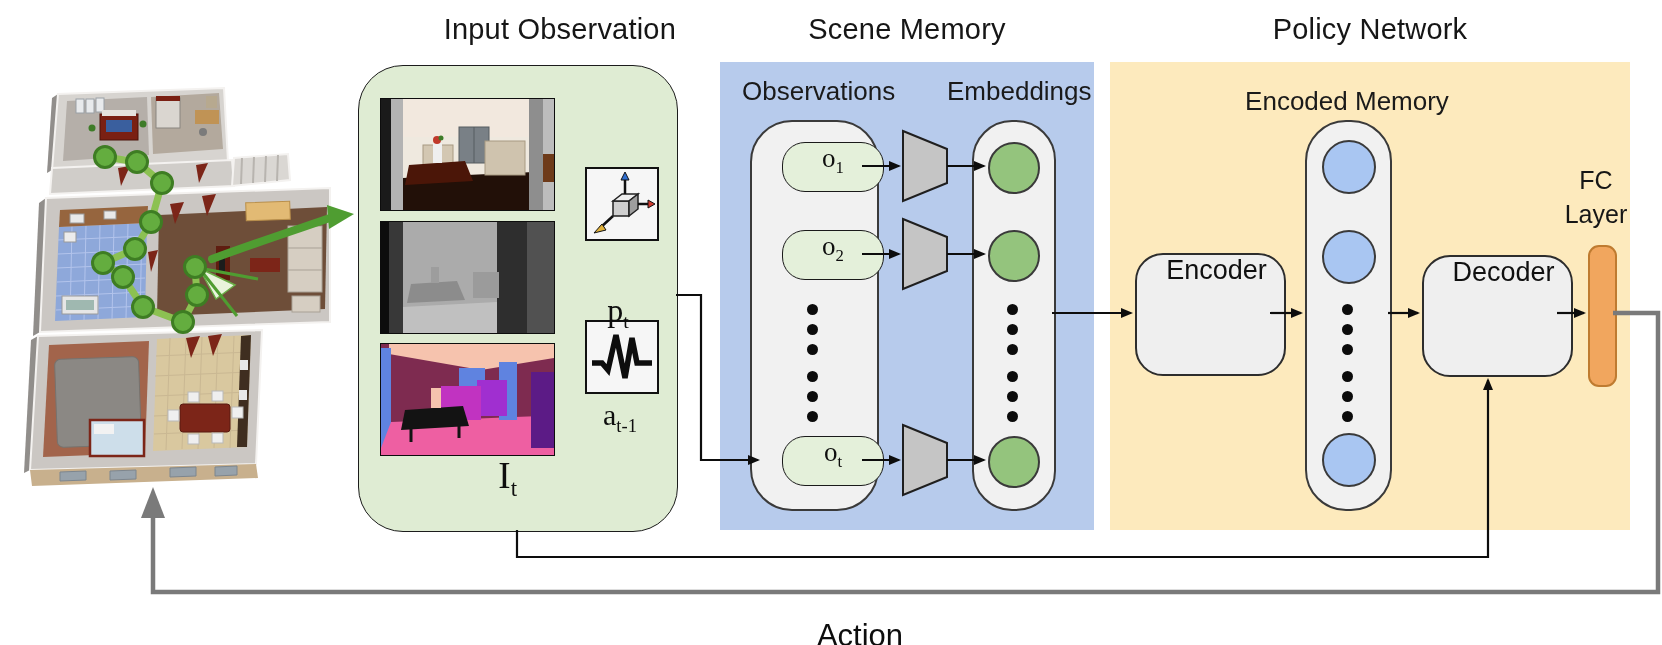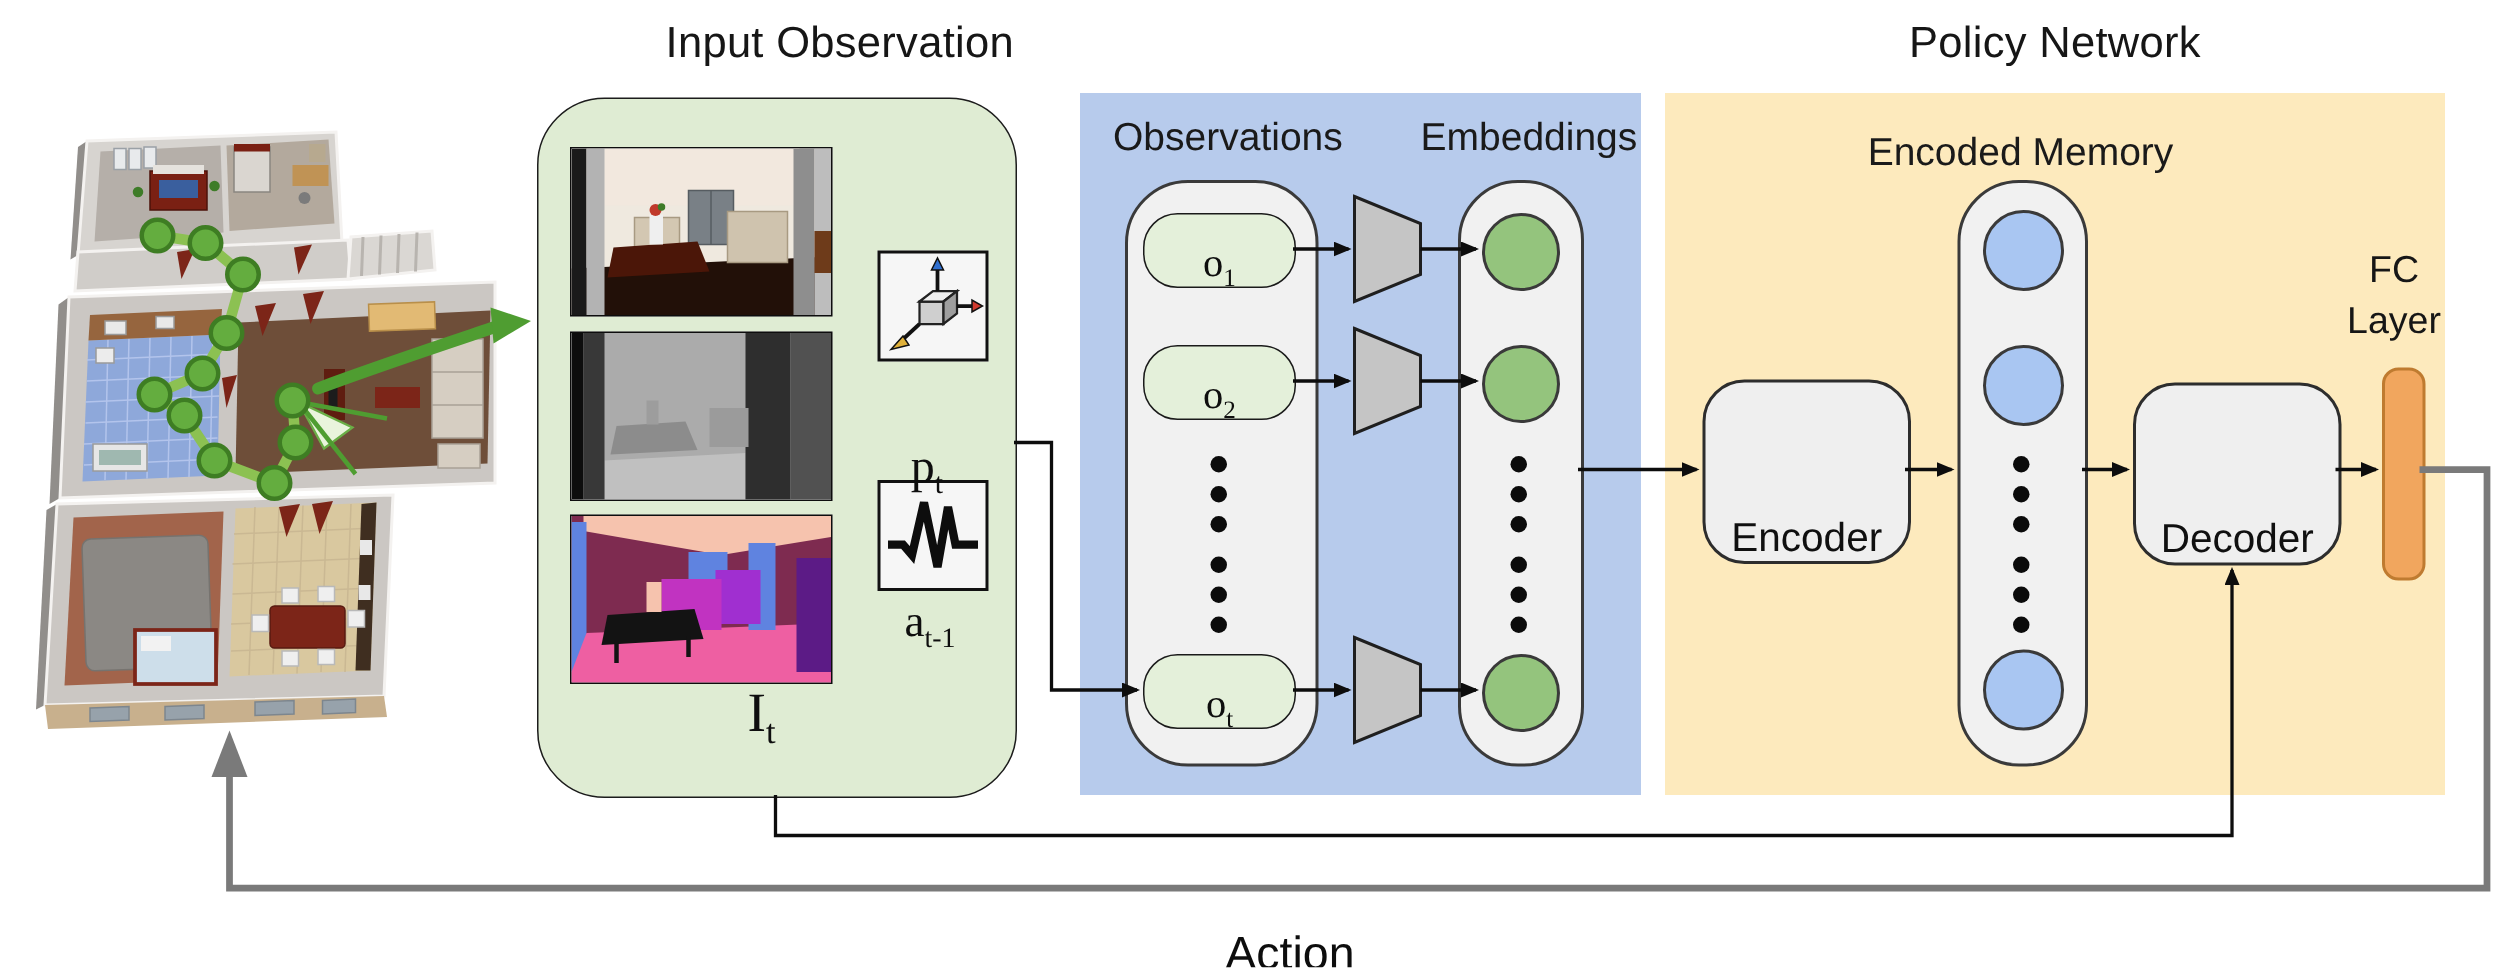--- a/index.html
+++ b/index.html
@@ -9,52 +9,53 @@
   .hdr{font-size:29px;font-weight:500;text-align:center;color:#161616;letter-spacing:.2px;}
   .subhdr{font-size:26px;font-weight:400;text-align:center;color:#1a1a1a;}
   .region{position:absolute;}
   #region-input{left:358px;top:65px;width:318px;height:465px;background:#dfecd3;border:1.6px solid #1c1c1c;border-radius:45px;}
   #region-scene{left:720px;top:62px;width:374px;height:468px;background:#b7cbec;}
   #region-policy{left:1110px;top:62px;width:520px;height:468px;background:#fdeabd;}
   .column{position:absolute;background:#f1f1f1;border:2px solid #3a3a3a;}
   #col-observations{left:750px;top:120px;width:125px;height:387px;border-radius:42px;}
   #col-embeddings{left:972px;top:120px;width:80px;height:387px;border-radius:40px;}
   #col-encoded{left:1305px;top:120px;width:83px;height:387px;border-radius:41px;}
-  .pill{position:absolute;left:762px;width:100px;height:48px;background:#e4f0da;border:1.6px solid #1a1a1a;border-radius:23px;
-        display:flex;align-items:flex-end;justify-content:center;}
+  .pill{position:absolute;left:782px;width:100px;height:48px;background:#e4f0da;border:1.6px solid #1a1a1a;border-radius:23px;
+        display:flex;align-items:flex-start;justify-content:center;}
   .mlabel{font-family:"Liberation Serif",serif;color:#0e0e0e;}
   .mlabel sub{font-size:.62em;line-height:0;}
   .pill .mlabel{font-size:27px;}
   .node{position:absolute;border:2px solid #3a3a3a;border-radius:50%;}
   .node.green{width:48px;height:48px;background:#94c47d;left:988px;}
   .node.blue{width:50px;height:50px;background:#a9c6f2;left:1322px;}
   .vdots{position:absolute;width:12px;display:flex;flex-direction:column;gap:9px;align-items:center;}
   .vdots i{width:11px;height:11px;border-radius:50%;background:#0b0b0b;}
   .procbox{position:absolute;background:#efefef;border:2px solid #2d2d2d;border-radius:28px;
-           display:flex;align-items:flex-end;justify-content:center;font-size:27px;color:#101010;}
+           display:flex;align-items:flex-start;justify-content:center;font-size:27px;color:#101010;padding-left:12px;}
   #encoder-box{left:1135px;top:253px;width:135px;height:119px;}
   #decoder-box{left:1422px;top:255px;width:135px;height:118px;}
   #fc-bar{position:absolute;left:1588px;top:245px;width:25px;height:138px;background:#f1a65e;border:2px solid #bf7b30;border-radius:11px;}
   .fclbl{font-size:25px;text-align:center;color:#161616;}
   .imgframe{position:absolute;left:380px;width:173px;height:111px;border:1.6px solid #0d0d0d;background:#ddd;}
   .iconbox{position:absolute;left:585px;width:70px;height:70px;background:#f6f6f6;border:2px solid #111;}
   #action-label{font-size:31px;text-align:center;color:#0d0d0d;}
   svg{display:block;}
   .layer{position:absolute;left:0;top:0;pointer-events:none;}
 </style>
 </head>
 <body>
 
 <div id="canvas">
 
   <div class="region" id="region-input"></div>
   <div class="region" id="region-scene"></div>
   <div class="region" id="region-policy"></div>
 
   <div class="abs hdr" style="left:358px;top:13px;width:318px;text-align:right;">Input Observation</div>
+  <div class="abs hdr" style="left:720px;top:13px;width:374px;">Scene Memory</div>
   <div class="abs hdr" style="left:1110px;top:13px;width:520px;">Policy Network</div>
 
   <div class="abs subhdr" style="left:742px;top:76px;width:140px;">Observations</div>
   <div class="abs subhdr" style="left:947px;top:76px;width:130px;">Embeddings</div>
   <div class="abs subhdr" style="left:1217px;top:86px;width:260px;">Encoded Memory</div>
 
   <svg class="layer" width="1662" height="645" viewBox="0 0 1662 645">
 
     <g fill="#918e8b" stroke="none">
       <polygon points="52,170 58,94 52,98 47,173"></polygon>

